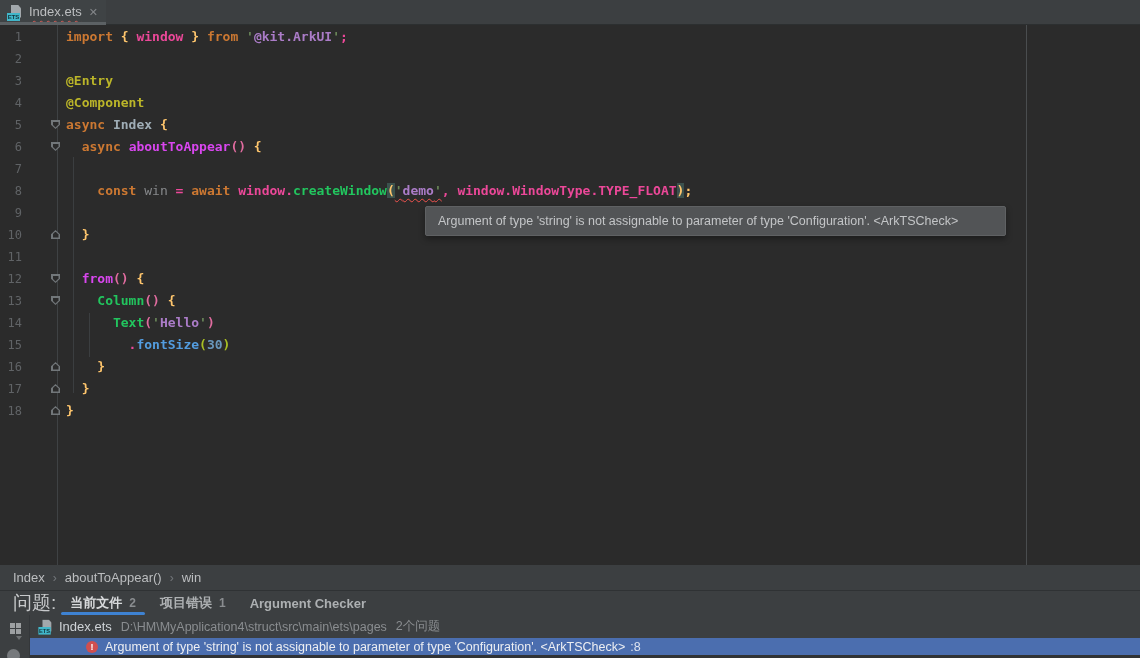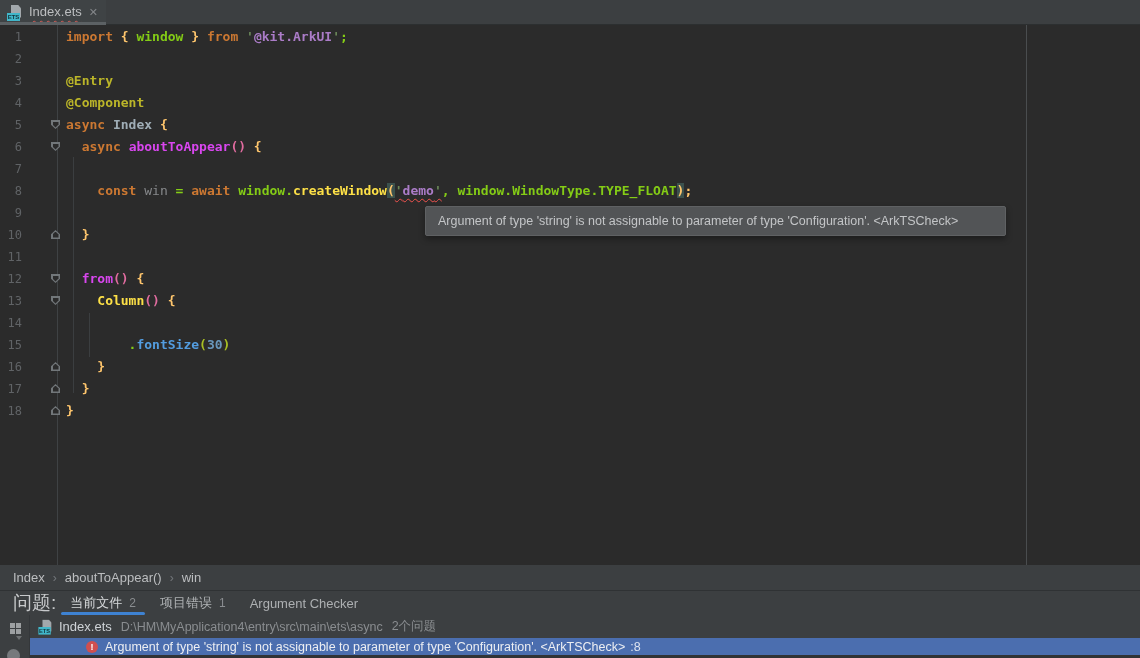--- a/index.html
+++ b/index.html
@@ -35,23 +35,23 @@
   .fold i{position:absolute;inset:1.5px;background:#2b2b2b;}
   .fold.down,.fold.down i{clip-path:polygon(0 0,100% 0,100% 52%,50% 100%,0 52%);}
   .fold.up,.fold.up i{clip-path:polygon(50% 0,100% 48%,100% 100%,0 100%,0 48%);}
 
   
   .tk-kw{color:#cc7832;}
   .tk-by{color:#ffc66d;}
   .tk-by2{color:#a8c023;}
   .tk-pp{color:#e06c9f;}
   .tk-fn{color:#d946ef;}
-  .tk-call{color:#fde047;}
+  .tk-call{color:#22c55e;}
   .tk-callb{color:#539de0;}
-  .tk-id{color:#84cc16;}
+  .tk-id{color:#ec4899;}
   .tk-dim{color:#87898c;font-weight:normal;}
   .tk-type{color:#9fadb6;}
   .tk-ann{color:#bbb529;}
   .tk-sq{color:#6a8759;}
   .tk-sc{color:#ab7cc8;}
   .tk-cm{color:#808080;font-weight:normal;}
   .tk-num{color:#6897bb;}
   .tk-hl{background:#3b514d;}
   .tk-err{text-decoration:underline wavy #f0524d 1px;text-underline-offset:3px;}
 
@@ -65,21 +65,21 @@
   .crumbs{position:absolute;top:565px;left:0;width:1140px;height:26px;background:#3c3f41;
           border-bottom:1px solid #2f3234;box-sizing:border-box;display:flex;align-items:center;padding-left:13px;}
   .crumb{color:#bcbec0;font-size:13px;cursor:pointer;}
   .csep{color:#72767a;font-size:12px;margin:0 8px;}
 
   
   .pheader{position:absolute;top:591px;left:0;width:1140px;height:24px;background:#3c3f41;
            display:flex;align-items:center;}
   .plabel{color:#c7c9cb;font-size:19px;margin-left:13px;}
   .ptab{position:relative;height:24px;display:flex;align-items:center;padding:0 10px;margin-left:4px;
-        font-size:13px;color:#adb0b2;cursor:pointer;}
+        font-size:13px;color:#adb0b2;cursor:pointer;font-weight:bold;}
   .ptab.active{color:#d8dadc;}
   .ptab.active::after{content:"";position:absolute;left:1px;right:1px;bottom:0;height:3px;background:#3e82d2;border-radius:2px;}
   .ptab .cnt{color:#8a8d90;font-size:12px;margin-left:7px;}
 
   
   .pbody{position:absolute;top:615px;left:0;width:1140px;height:43px;background:#3c3f41;}
   .rail{position:absolute;left:0;top:0;width:30px;height:43px;border-right:1px solid #34373a;box-sizing:border-box;}
   .grid-icon{position:absolute;left:10px;top:8px;width:11px;height:11px;display:grid;
              grid-template-columns:5px 5px;grid-template-rows:5px 5px;gap:1px;cursor:pointer;}
   .grid-icon span{background:#9da0a2;}
@@ -198,20 +198,21 @@
         <span class="gfold">
           <span class="fold down">
             <i></i>
           </span>
         </span>
         <span class="code-text"><span class="tk tk-id">    </span><span class="tk tk-call">Column</span><span class="tk tk-pp">()</span><span class="tk tk-by"> {</span></span>
       </div>
       <div class="ed-row">
         <span class="gnum">14</span>
         <span class="gfold"></span>
+        <span class="code-text"><span class="tk tk-id">      </span><span class="tk tk-call">Text</span><span class="tk tk-pp">(</span><span class="tk tk-sq">'</span><span class="tk tk-sc">Hello</span><span class="tk tk-sq">'</span><span class="tk tk-pp">)</span></span>
       </div>
       <div class="ed-row">
         <span class="gnum">15</span>
         <span class="gfold"></span>
         <span class="code-text"><span class="tk tk-id">        .</span><span class="tk tk-callb">fontSize</span><span class="tk tk-by2">(</span><span class="tk tk-num">30</span><span class="tk tk-by2">)</span></span>
       </div>
       <div class="ed-row">
         <span class="gnum">16</span>
         <span class="gfold">
           <span class="fold up">
@@ -276,21 +277,21 @@
         <span></span>
       </span>
     <span class="circle-icon"></span>
   </div>
   <div class="prow1">
     <span class="ets-icon">
       <span class="doc"></span>
       <span class="box">ETS</span>
     </span>
     <span class="pfile">Index.ets</span>
-    <span class="ppath">D:\HM\MyApplication4\entry\src\main\ets\async</span>
+    <span class="ppath">D:\HM\MyApplication4\struct\src\main\ets\pages</span>
     <span class="pmeta">2个问题</span>
   </div>
   <div class="prow2">
     <span class="err-icon">!</span>
     <span class="ptext">Argument of type 'string' is not assignable to parameter of type 'Configuration'. &lt;ArkTSCheck&gt;</span>
     <span class="pref">:8</span>
   </div>
   <div class="pstrip"></div>
 </div>
 

